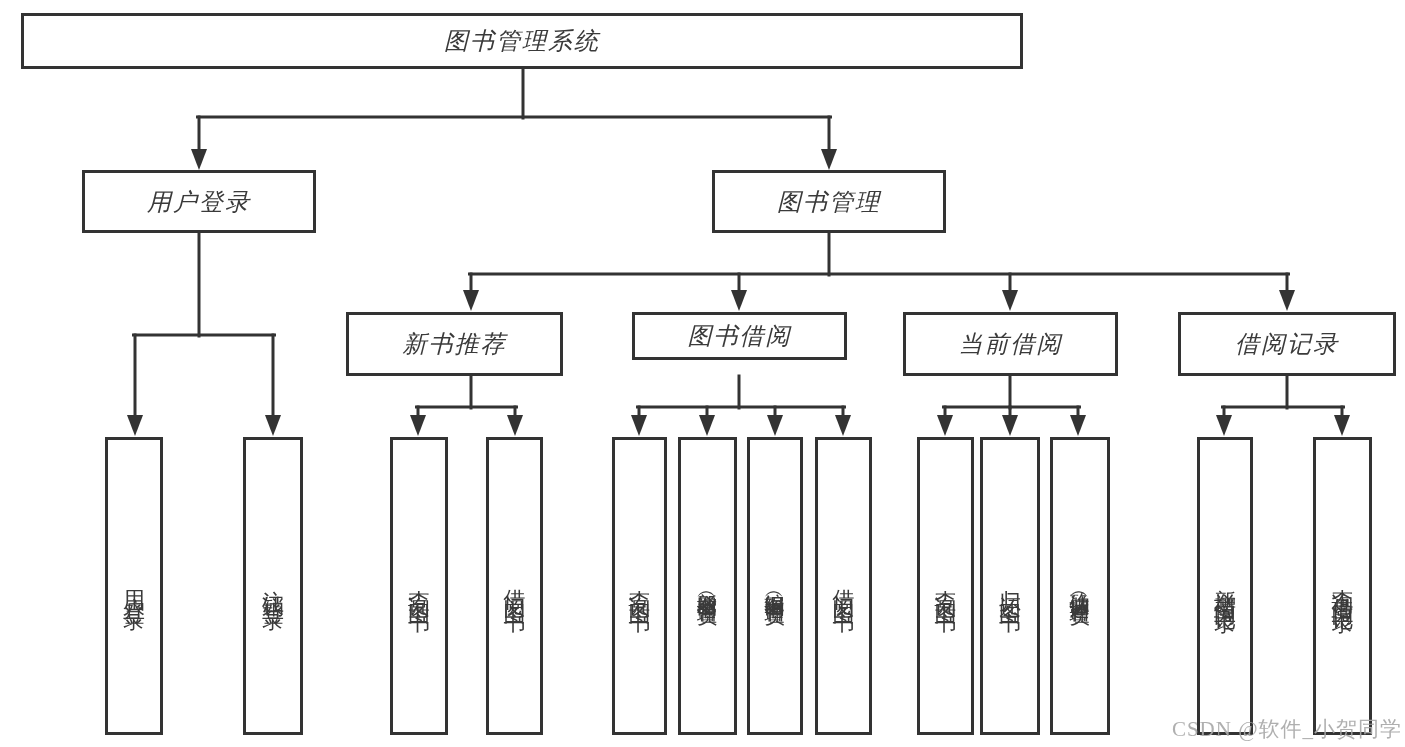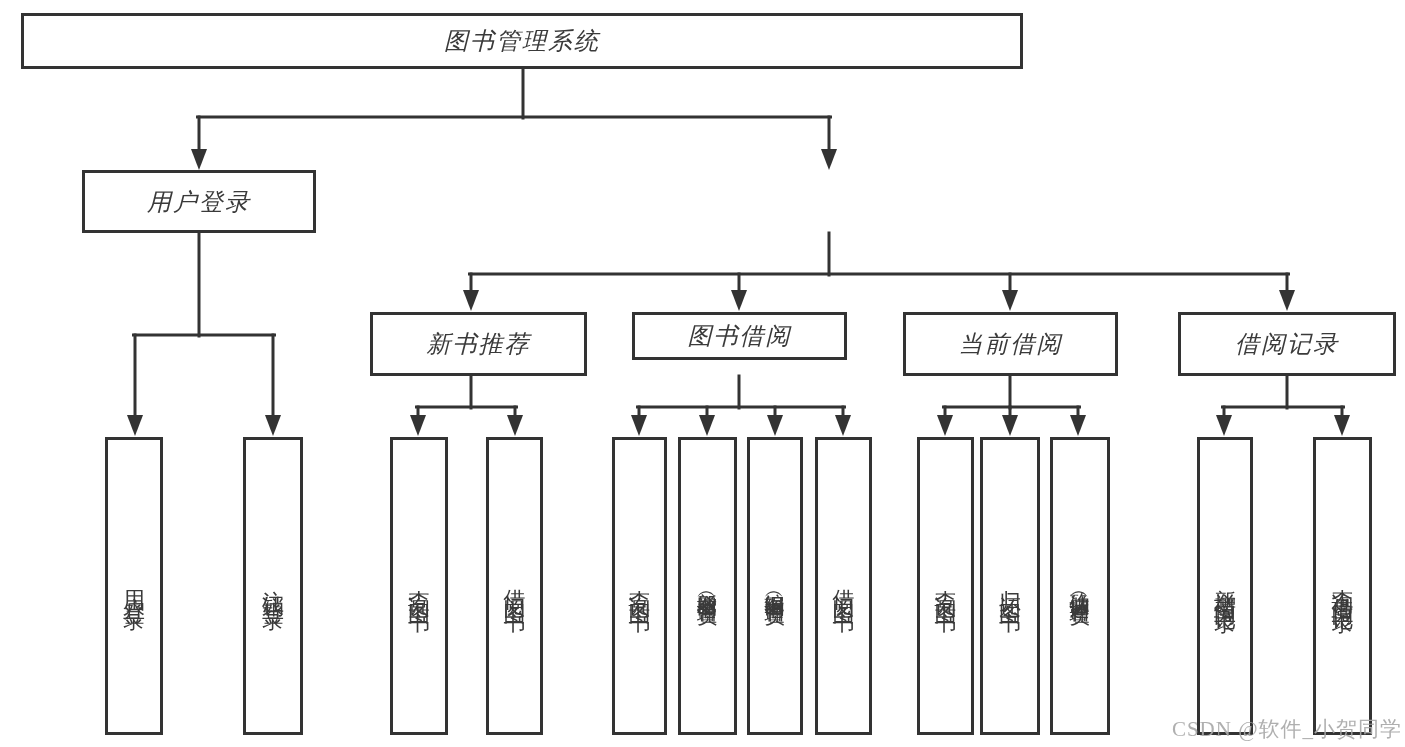--- a/index.html
+++ b/index.html
@@ -106,22 +106,25 @@
     </g>
   </svg>
 
   <div class="node hnode" style="left:21px;top:13px;width:1002px;height:56px">
     <span>图书管理系统</span>
   </div>
 
   <div class="node hnode" style="left:82px;top:170px;width:234px;height:63px">
     <span>用户登录</span>
   </div>
+  <div class="node hnode" style="left:712px;top:170px;width:234px;height:63px">
+    <span>图书管理</span>
+  </div>
 
-  <div class="node hnode" style="left:370px;top:312px;width:217px;height:64px">
+  <div class="node hnode" style="left:346px;top:312px;width:217px;height:64px">
     <span>新书推荐</span>
   </div>
   <div class="node hnode" style="left:632px;top:312px;width:215px;height:48px">
     <span>图书借阅</span>
   </div>
   <div class="node hnode" style="left:903px;top:312px;width:215px;height:64px">
     <span>当前借阅</span>
   </div>
   <div class="node hnode" style="left:1178px;top:312px;width:218px;height:64px">
     <span>借阅记录</span>

